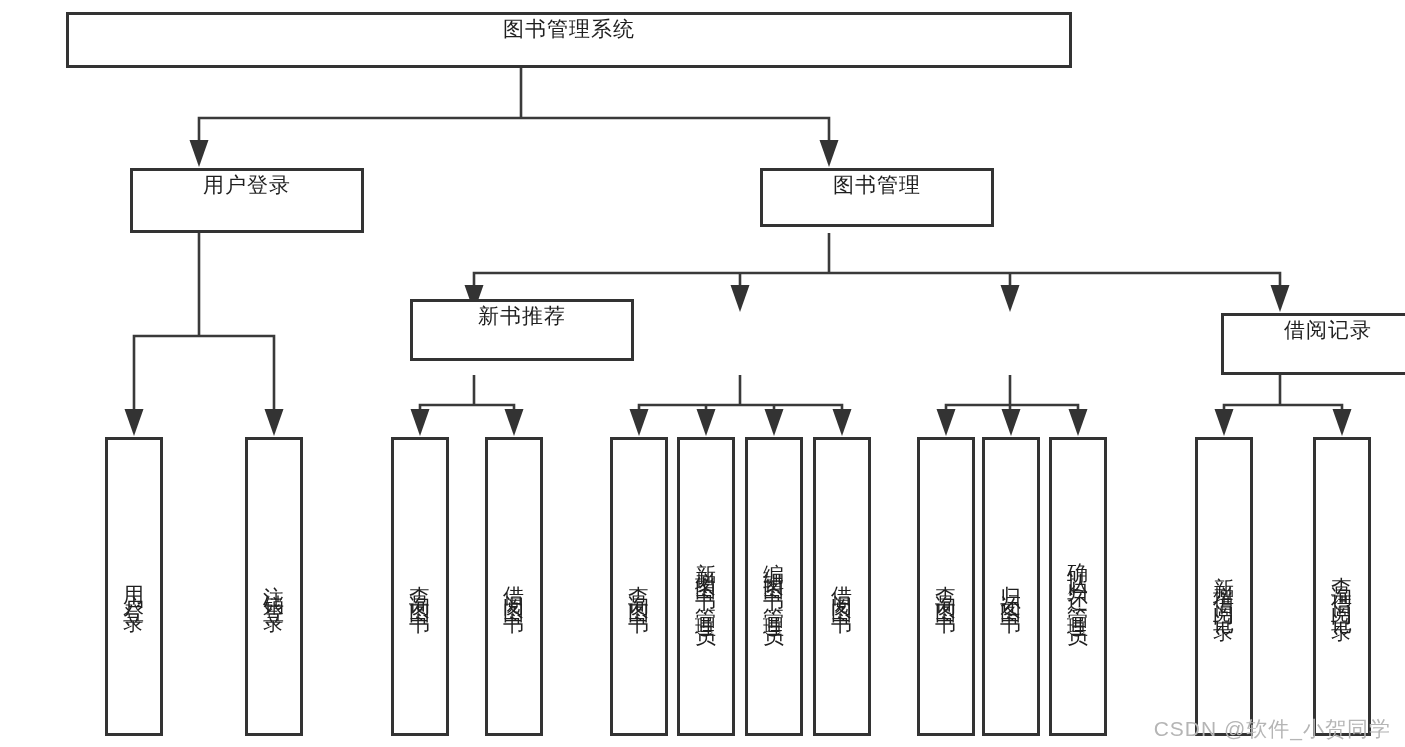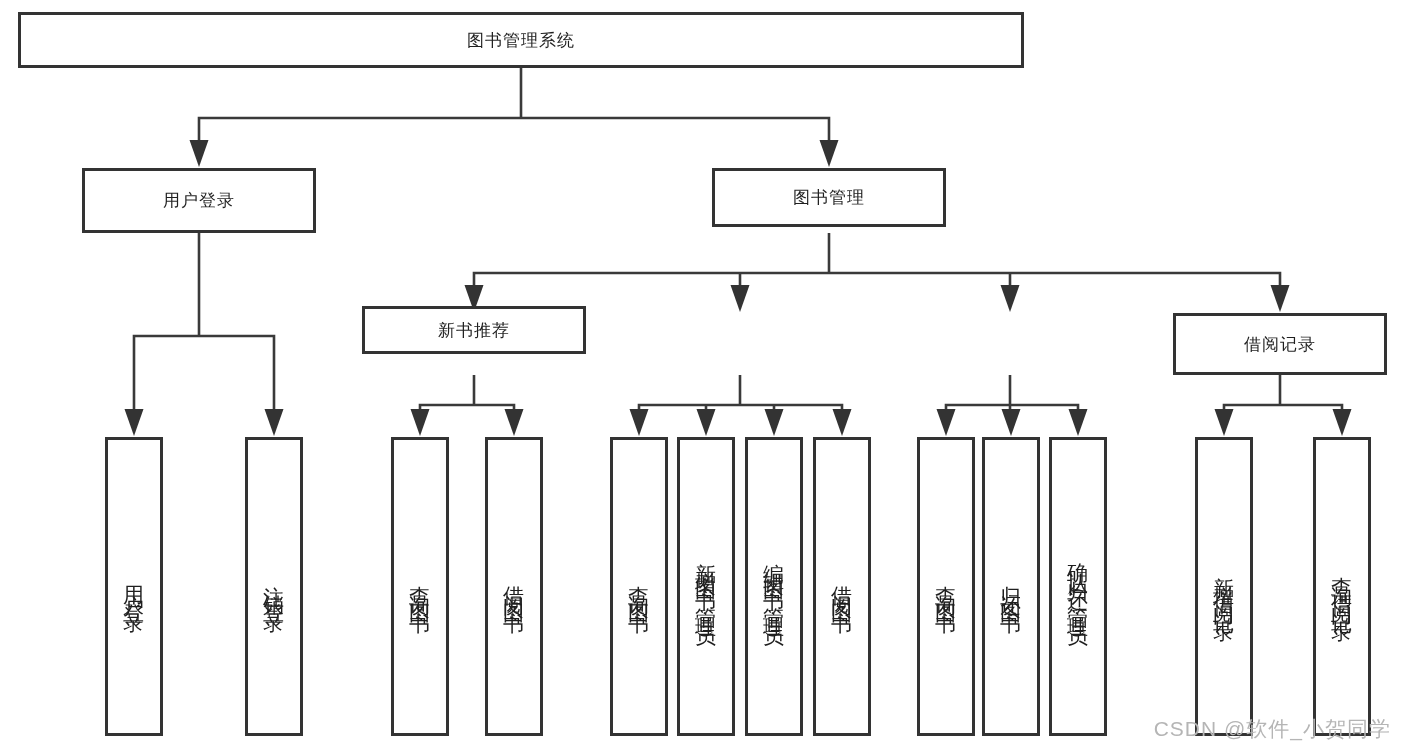--- a/index.html
+++ b/index.html
@@ -17,23 +17,24 @@
     font-family:"Liberation Sans", sans-serif;
     color:var(--text);
     overflow:hidden;
   }
   .connectors{position:absolute;left:0;top:0;width:1405px;height:747px;}
   .hbox{
     position:absolute;
     box-sizing:border-box;
     border:3px solid var(--border);
     background:var(--bg);
-    display:flex;align-items:center;justify-content:center;
-    font-size:17px;letter-spacing:1px;
+    display:flex;align-items:flex-start;justify-content:center;
+    font-size:21px;letter-spacing:1px;
     z-index:2;
+    margin-left:48px;
   }
   .vbox{
     position:absolute;
     top:437px;width:58px;height:299px;
     box-sizing:border-box;
     border:3px solid var(--border);
     background:var(--bg);
     display:flex;align-items:center;justify-content:center;
     z-index:2;
   }
@@ -115,21 +116,21 @@
     <span>图书管理系统</span>
   </div>
 
   <div class="hbox" style="left:82px;top:168px;width:234px;height:65px;">
     <span>用户登录</span>
   </div>
   <div class="hbox" style="left:712px;top:168px;width:234px;height:59px;">
     <span>图书管理</span>
   </div>
 
-  <div class="hbox" style="left:362px;top:306px;width:224px;height:48px;">
+  <div class="hbox" style="left:362px;top:299px;width:224px;height:62px;">
     <span>新书推荐</span>
   </div>
   <div class="hbox" style="left:1173px;top:313px;width:214px;height:62px;">
     <span>借阅记录</span>
   </div>
 
   <div class="vbox" style="left:105px;">
     <span class="vtext">用户登录</span>
   </div>
   <div class="vbox" style="left:245px;">

